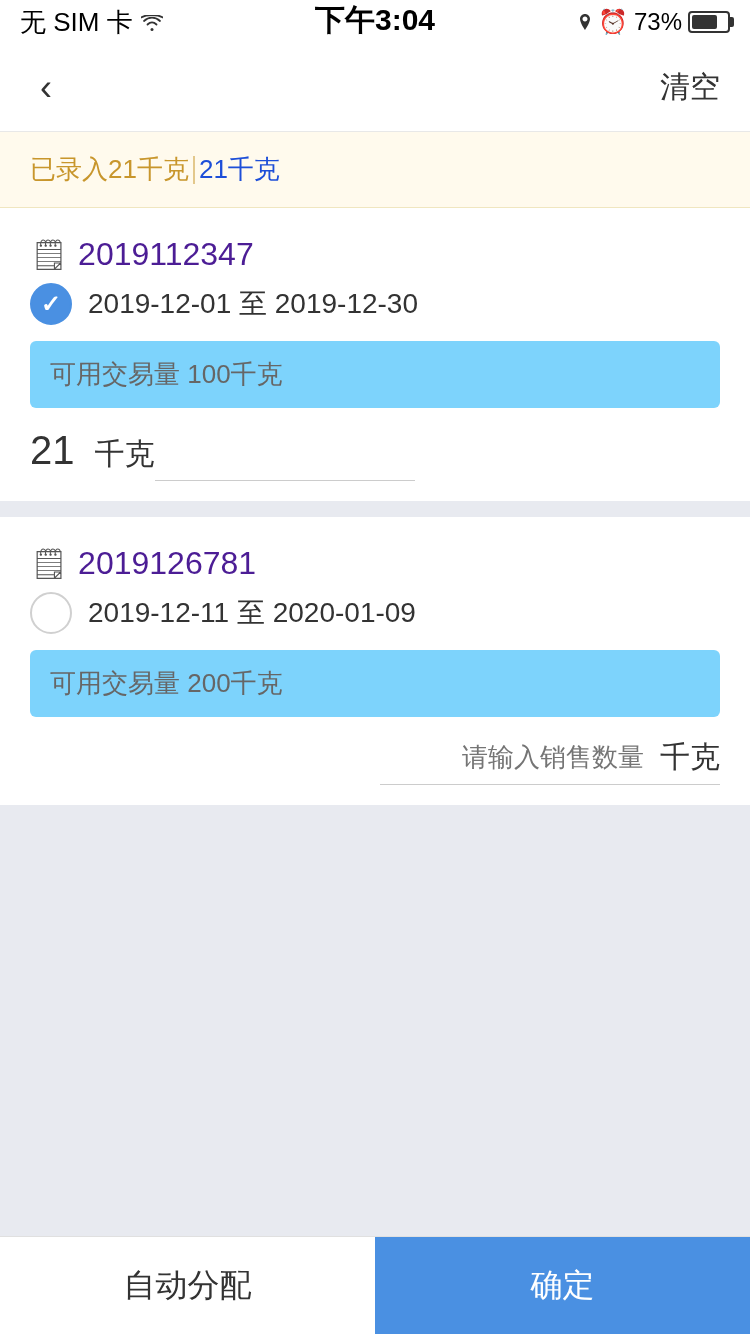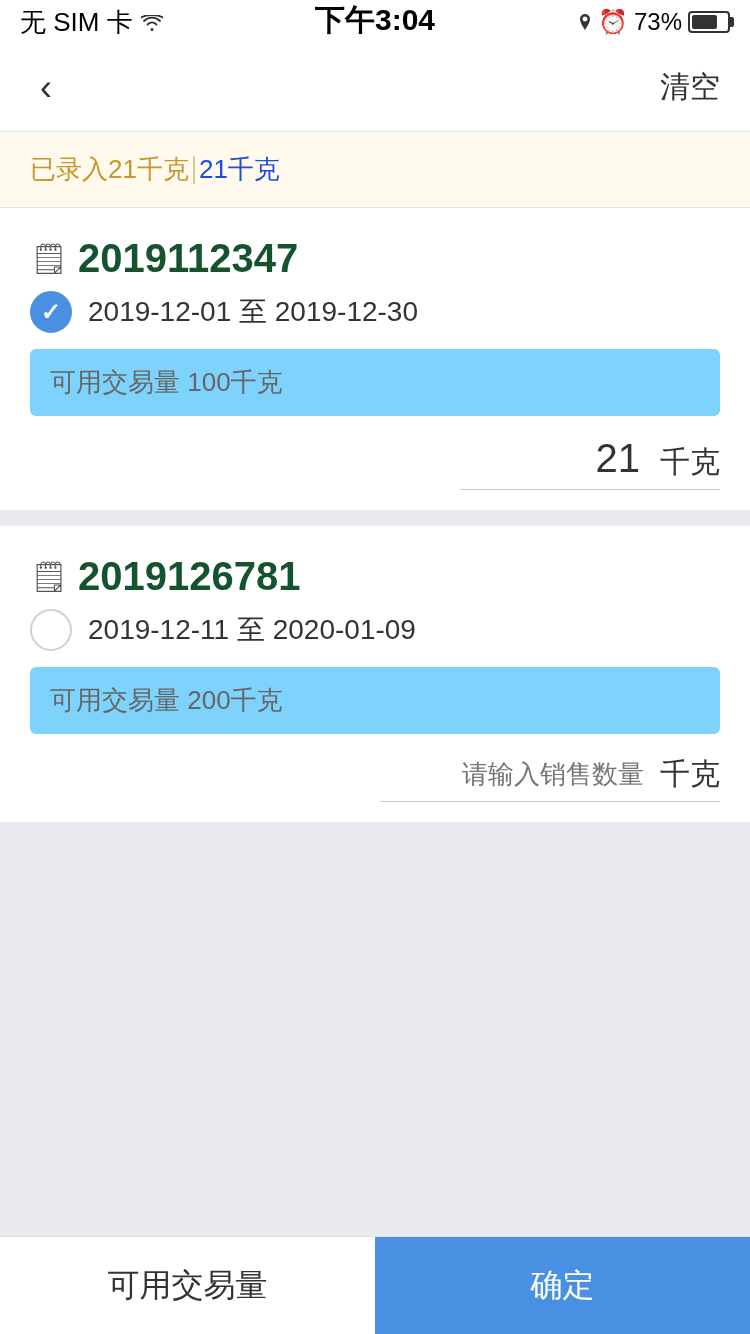--- a/index.html
+++ b/index.html
@@ -138,23 +138,23 @@
       padding: 28px 30px 10px 30px;
       display: flex;
       align-items: center;
       gap: 10px;
     }
     .doc-icon {
       font-size: 30px;
       color: #555;
     }
     .batch-number {
-      font-size: 40px;
-      font-weight: 700;
-      color: #14532d;
+      font-size: 32px;
+      font-weight: 400;
+      color: #4c1d95;
     }
     .card-date-row {
       padding: 0 30px 10px 30px;
       display: flex;
       align-items: center;
       gap: 16px;
     }
     .radio-circle {
       width: 42px;
       height: 42px;
@@ -288,21 +288,21 @@
     <div class="card-date-row">
       <div class="radio-circle selected">
         <span class="radio-check">✓</span>
       </div>
       <span class="date-text">2019-12-01 至 2019-12-30</span>
     </div>
     <div class="availability-box">
       <span class="availability-text">可用交易量 100千克</span>
     </div>
 
-    <div style="padding: 10px 30px 20px 30px; display: flex; flex-direction: column; align-items: flex-end;">
+    <div style="padding: 10px 30px 20px 30px; display: flex; flex-direction: row; align-items: flex-end;">
       <div style="display: flex; align-items: baseline; gap: 16px; margin-bottom: 6px;">
         <span style="font-size: 40px; color: #333;">21</span>
         <span style="font-size: 30px; color: #333; margin-left: 4px;">千克</span>
       </div>
       <div style="width: 260px; height: 1px; background: #ccc;"></div>
     </div>
   </div>
 
   <div class="section-separator"></div>
 
@@ -326,15 +326,15 @@
       </div>
       <div style="width: 340px; height: 1px; background: #ccc;"></div>
     </div>
   </div>
 
   <div style="width: 750px; height: 460px; background: #e8eaf0;"></div>
 
 </div>
 
 <div class="bottom-bar">
-  <button class="btn-auto">可用交易量</button>
+  <button class="btn-auto">自动分配</button>
   <button class="btn-confirm">确定</button>
 </div>
 
 </body></html>

